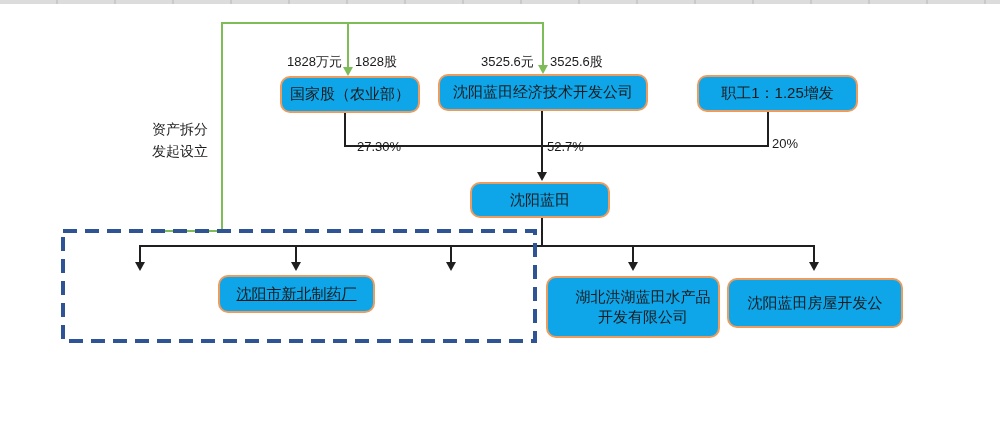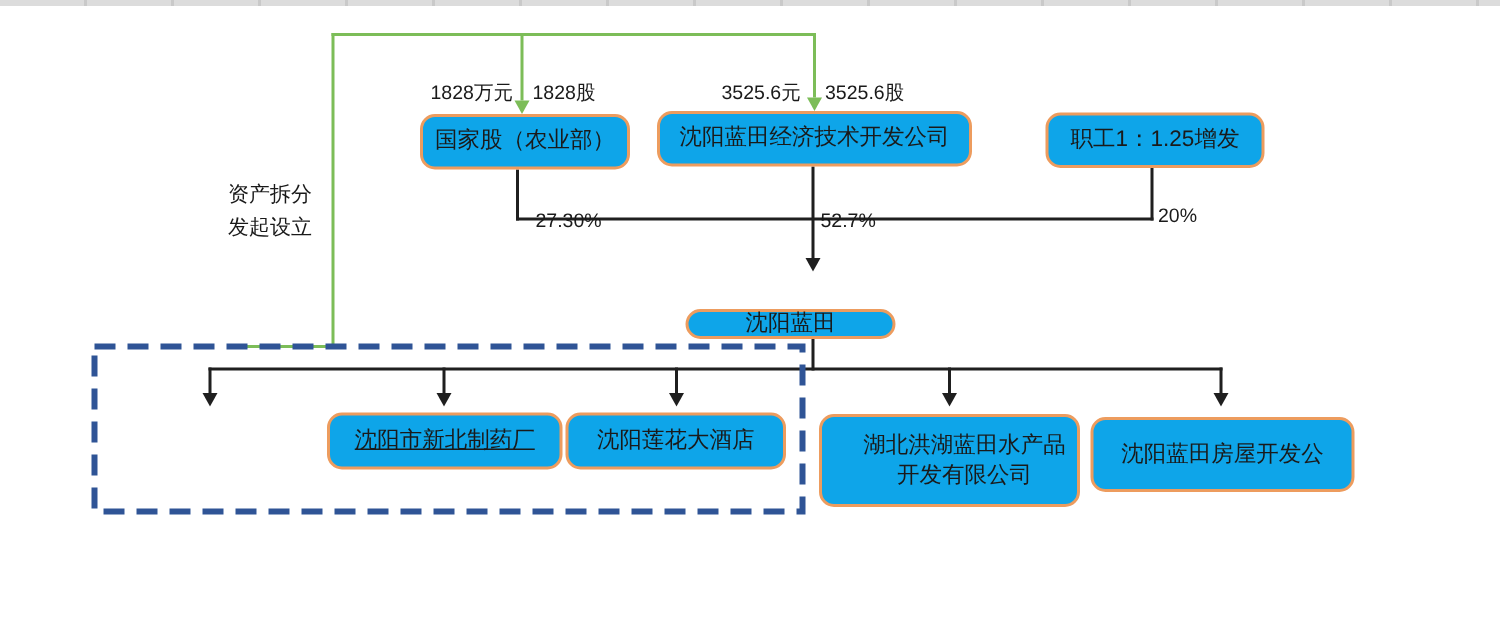--- a/index.html
+++ b/index.html
@@ -80,33 +80,30 @@
   <span class="lbl" style="left:357px;top:124px;">27.30%</span>
   <span class="lbl" style="left:547px;top:124px;">52.7%</span>
   <span class="lbl" style="left:772px;top:121px;">20%</span>
 
   <div class="node" style="left:280px;top:76px;width:140px;height:37px;">
     <span>国家股（农业部）</span>
   </div>
   <div class="node" style="left:438px;top:74px;width:210px;height:37px;">
     <span>沈阳蓝田经济技术开发公司</span>
   </div>
-  <div class="node" style="left:697px;top:75px;width:146px;height:37px;">
+  <div class="node" style="left:697px;top:75px;width:161px;height:37px;">
     <span>职工1：1.25增发</span>
   </div>
 
-  <div class="node" style="left:457px;top:182px;width:140px;height:20px;margin-top:24px;">
+  <div class="node" style="left:470px;top:182px;width:140px;height:36px;">
     <span>沈阳蓝田</span>
   </div>
 
   <div class="node" style="left:218px;top:275px;width:157px;height:38px;text-decoration:underline;">
     <span>沈阳市新北制药厂</span>
-  </div>
-  <div class="node" style="left:377px;top:275px;width:147px;height:38px;">
-    <span>沈阳莲花大酒店</span>
   </div>
   <div class="node" style="left:546px;top:276px;width:174px;height:62px;padding-left:20px;">
     <span>湖北洪湖蓝田水产品
 开发有限公司</span>
   </div>
   <div class="node" style="left:727px;top:278px;width:176px;height:50px;">
     <span>沈阳蓝田房屋开发公</span>
   </div>
 
 </div>

